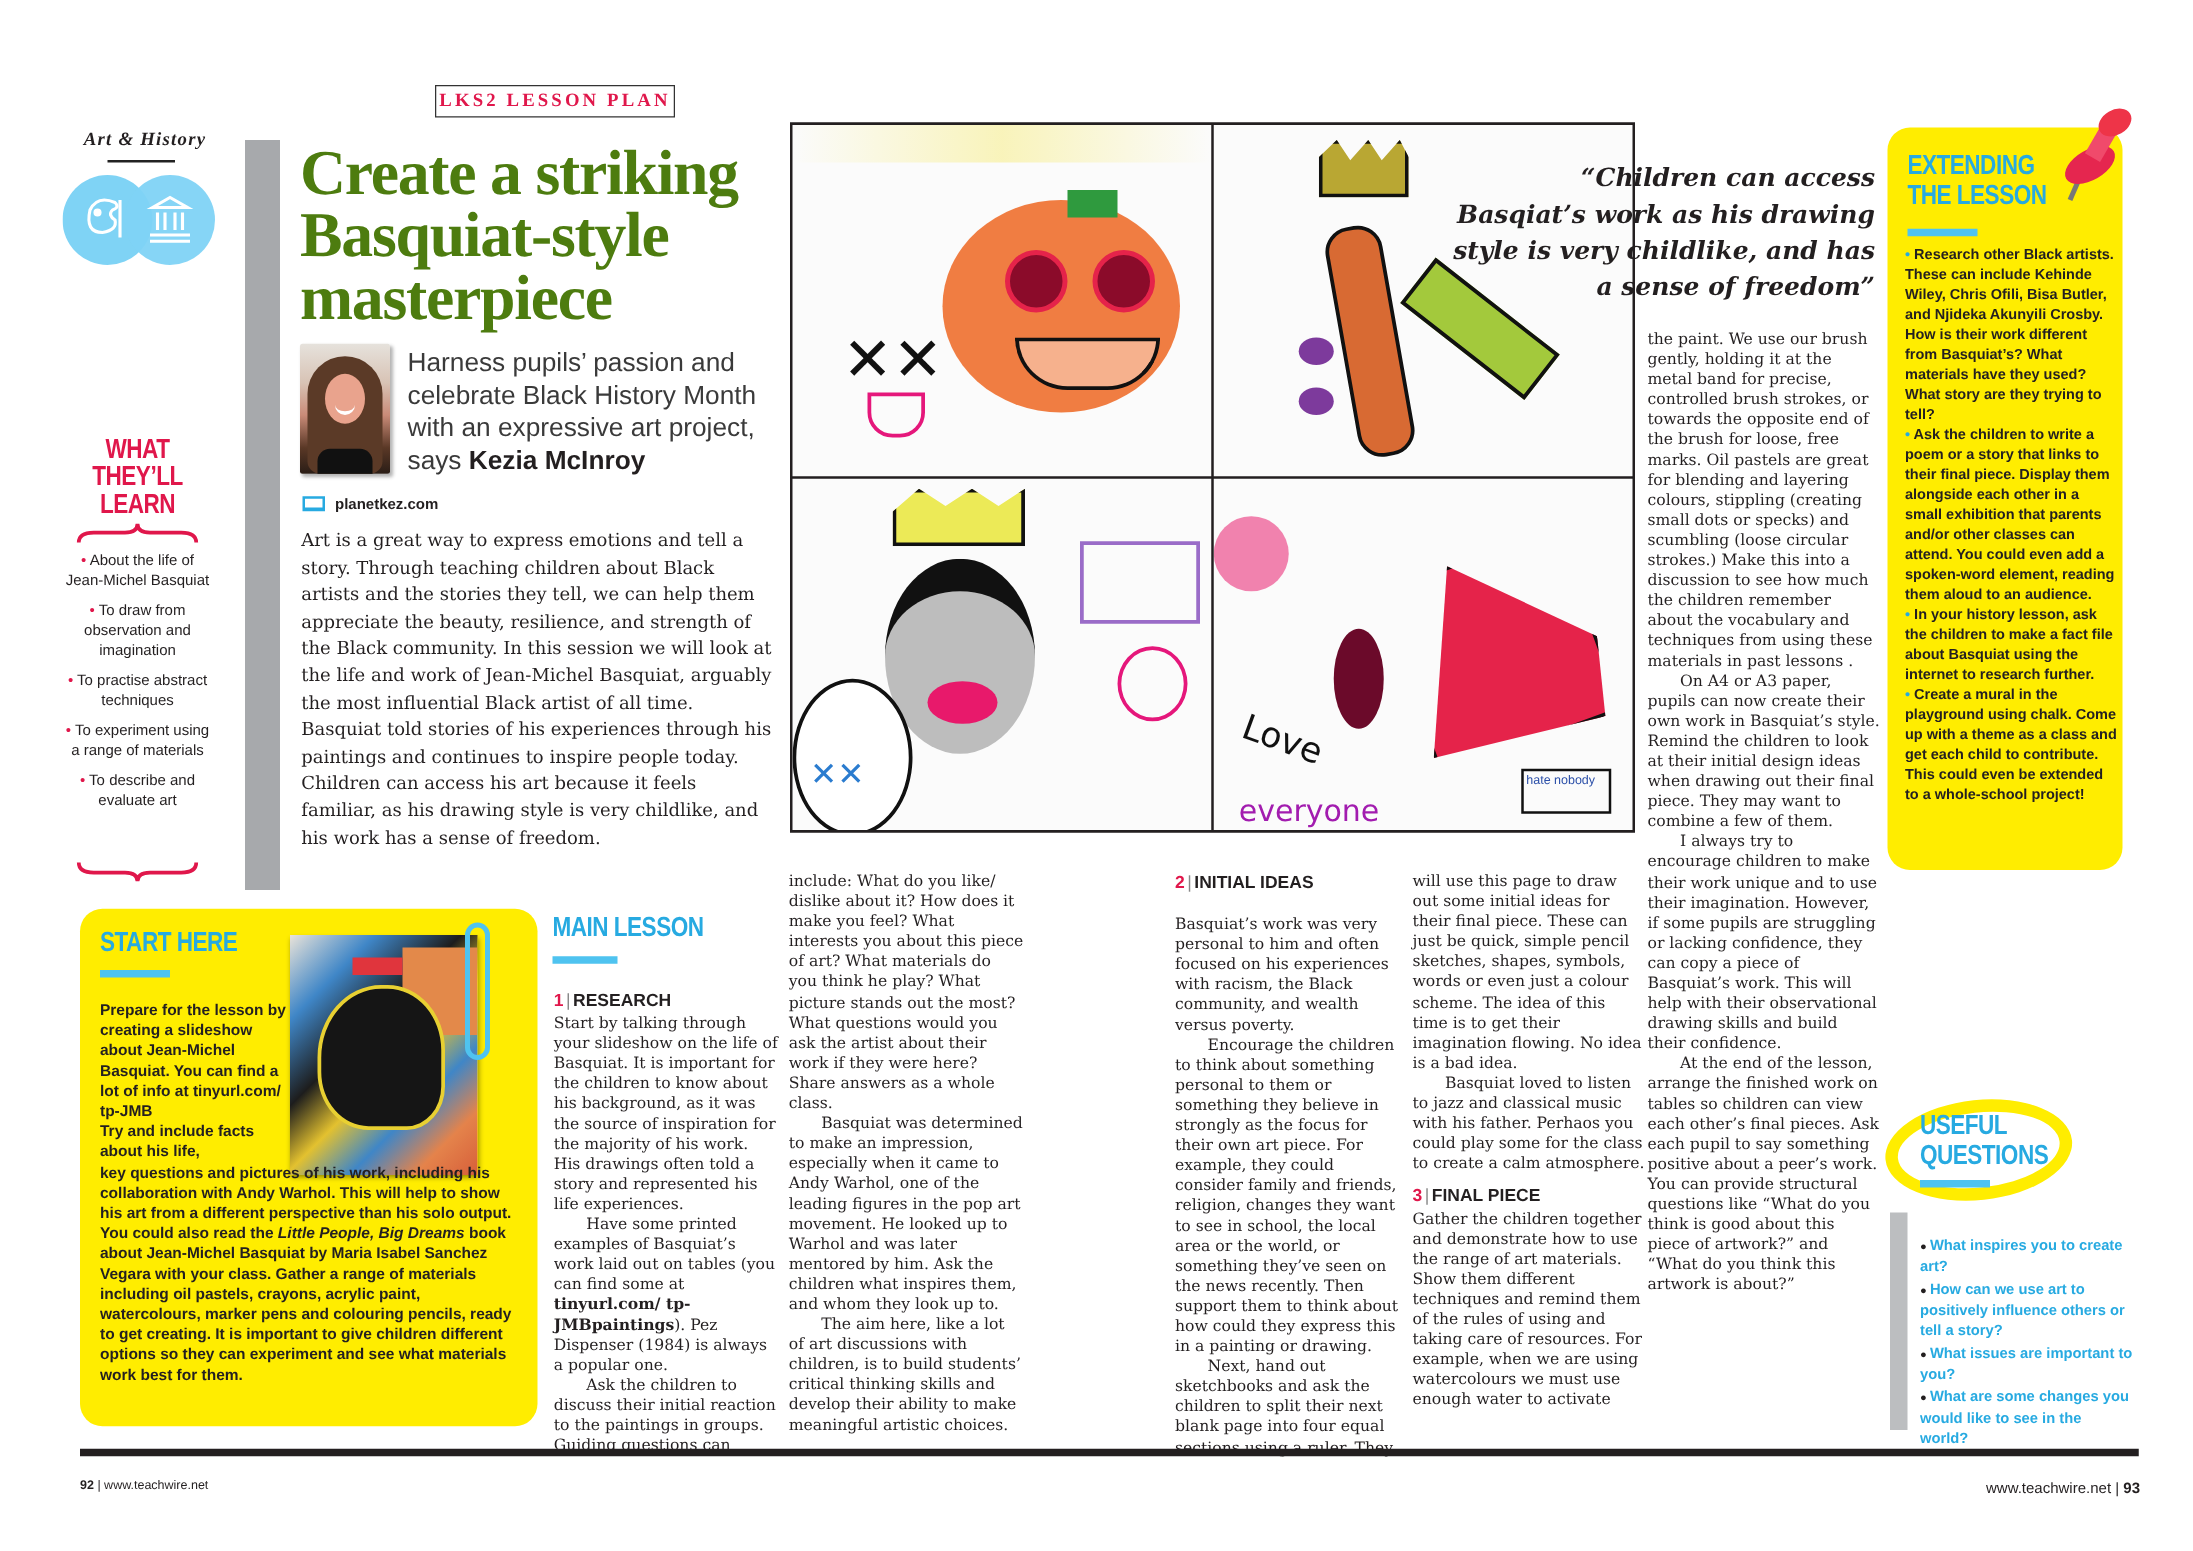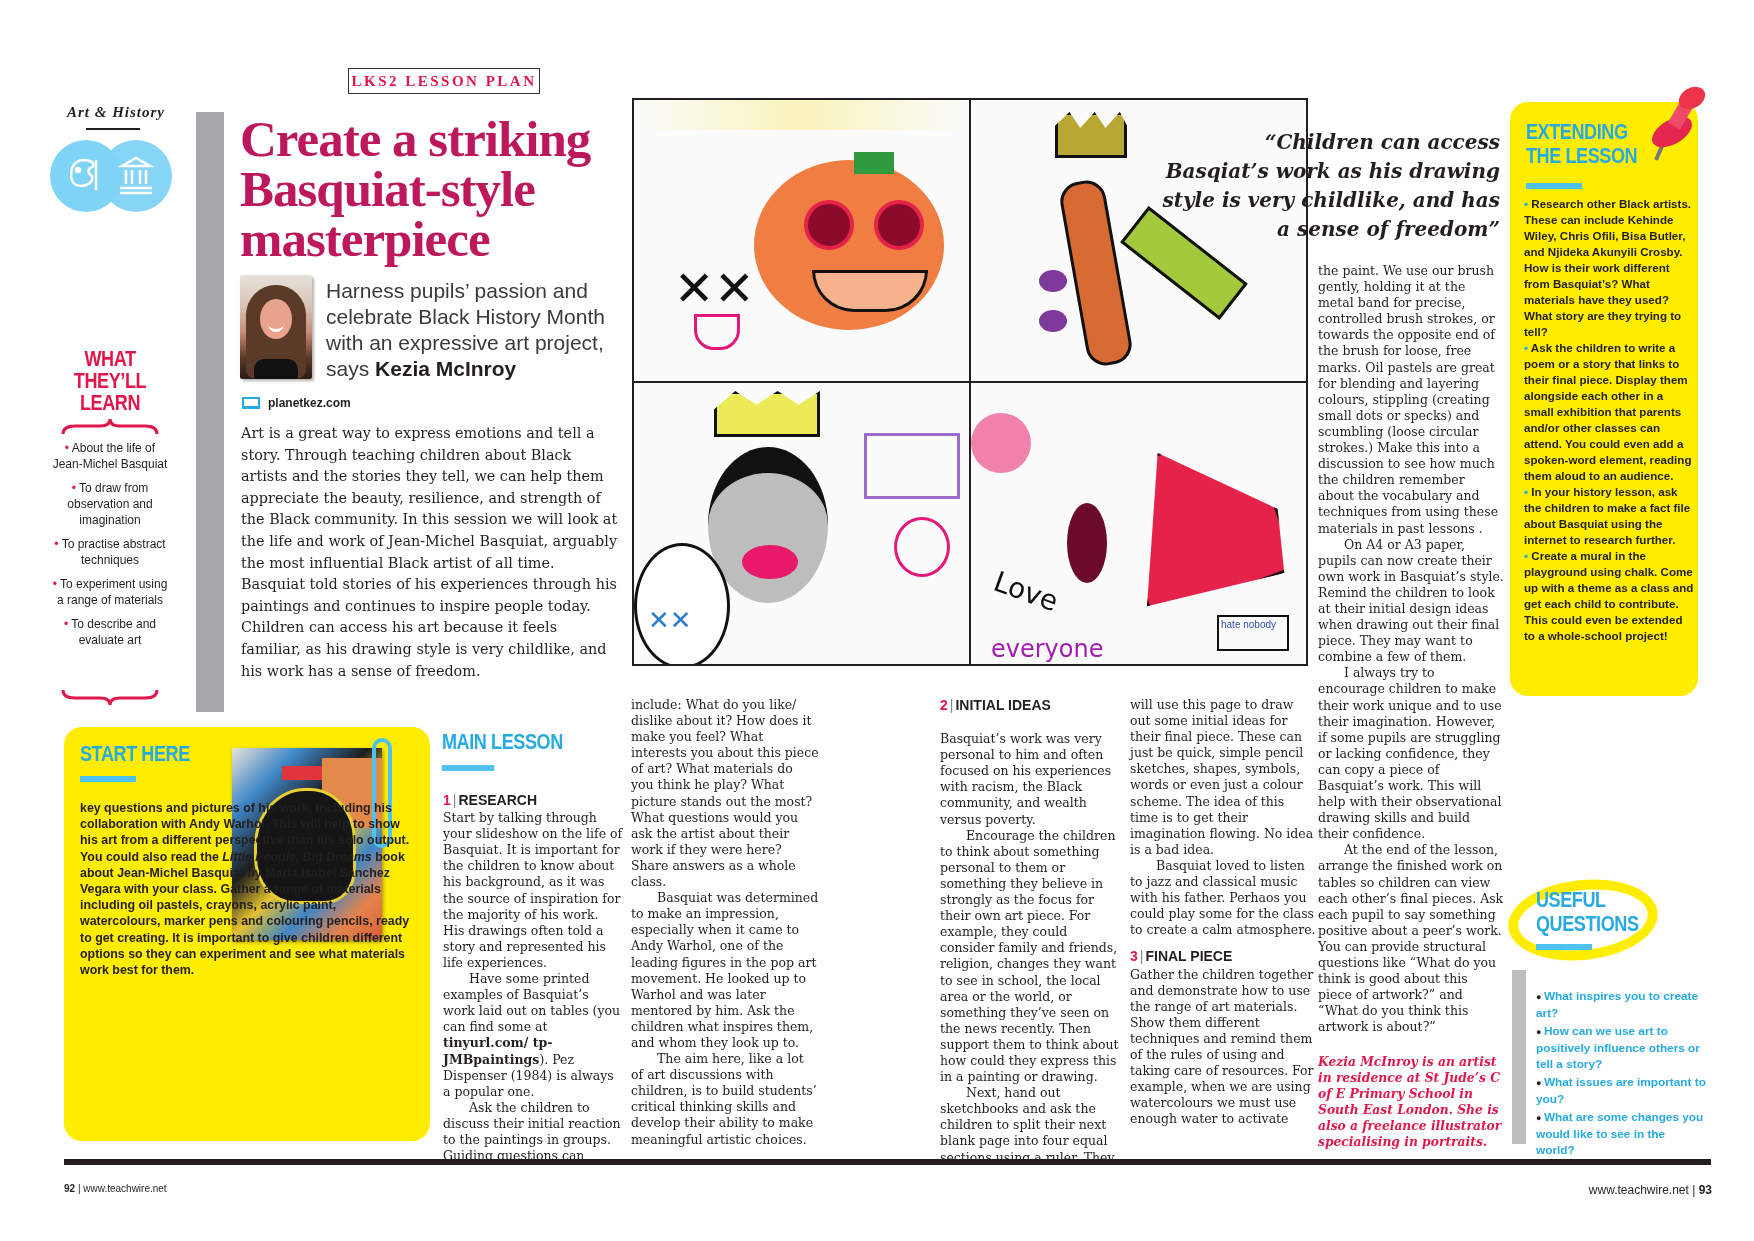--- a/index.html
+++ b/index.html
@@ -6,21 +6,21 @@
   body { width:1754px; height:1241px; background:#ffffff; position:relative; overflow:hidden; font-family:"Liberation Sans", sans-serif; color:#231f20; }
   .abs { position:absolute; }
 
   
   .lesson-tag { left:348px; top:68px; width:192px; height:26px; border:1px solid #333; box-sizing:border-box; display:flex; align-items:center; justify-content:center; color:#e0174b; font-family:"Liberation Serif", serif; font-weight:700; font-size:15px; letter-spacing:2.5px; }
   .subject { left:62px; top:104px; width:108px; text-align:center; font-family:"Liberation Serif", serif; font-style:italic; font-weight:700; font-size:15px; letter-spacing:1px; }
   .subject-rule { left:86px; top:128px; width:54px; height:2px; background:#222; }
   .subject-icons { left:50px; top:140px; width:122px; height:72px; }
 
   .grey-bar { left:196px; top:112px; width:28px; height:600px; background:#a7a9ac; }
-  .title { left:240px; top:114px; width:400px; font-family:"Liberation Serif", serif; font-weight:700; font-size:51px; line-height:50px; letter-spacing:-1px; color:#be185d; }
+  .title { left:240px; top:114px; width:400px; font-family:"Liberation Serif", serif; font-weight:700; font-size:51px; line-height:50px; letter-spacing:-1px; color:#4d7c0f; }
 
   .portrait { left:240px; top:275px; width:72px; height:104px; background:linear-gradient(180deg,#e6e2dc 0%,#d8c3b5 30%,#c98b78 55%,#5a3826 80%,#2a1d16 100%); border-radius:2px; box-shadow:2px 2px 3px rgba(0,0,0,0.3); overflow:hidden; }
   .portrait .hair { position:absolute; left:6px; top:10px; width:60px; height:94px; background:#5b3a27; border-radius:30px 30px 10px 10px; }
   .portrait .face { position:absolute; left:20px; top:24px; width:32px; height:40px; background:#e9a38d; border-radius:50%; }
   .portrait .smile { position:absolute; left:28px; top:48px; width:16px; height:6px; border-bottom:3px solid #fff; border-radius:0 0 8px 8px; }
   .portrait .body { position:absolute; left:14px; top:84px; width:44px; height:24px; background:#111; border-radius:10px 10px 0 0; }
 
   .standfirst { left:326px; top:278px; width:310px; font-family:"Liberation Sans", sans-serif; font-size:21px; line-height:26px; color:#3a3a3a; font-weight:300; }
   .standfirst b { font-weight:700; color:#231f20; }
   .website { left:242px; top:396px; display:flex; align-items:center; gap:8px; font-size:12px; font-weight:700; }
@@ -166,20 +166,25 @@
 <div class="abs start-box"></div>
 <div class="abs box-head" style="left:80px; top:742px;">START HERE</div>
 <div class="abs box-rule" style="left:80px; top:776px;"></div>
 <div class="abs painting">
   <div class="orange"></div>
     <div class="red"></div>
     <div class="skull"></div>
 </div>
 <div class="abs clip"></div>
 <div class="abs start-text">
+  <div class="first">
+    <span>Prepare for the lesson by creating a slideshow about Jean-Michel Basquiat. You can find a lot of info at</span>
+    <b style="font-weight:900;">tinyurl.com/ tp-JMB</b><br>
+    <span>Try and include facts about his life,</span>
+  </div>
   <div>
     <span>key questions and pictures of his work, including his collaboration with Andy Warhol. This will help to show his art from a different perspective than his solo output. You could also read the</span>
     <i>Little People, Big Dreams</i>
     <span>book about Jean-Michel Basquiat by Maria Isabel Sanchez Vegara with your class. Gather a range of materials including oil pastels, crayons, acrylic paint, watercolours, marker pens and colouring pencils, ready to get creating. It is important to give children different options so they can experiment and see what materials work best for them.</span>
   </div>
 </div>
 
 <div class="abs box-head main-head">MAIN LESSON</div>
 <div class="abs main-rule"></div>
 
@@ -214,21 +219,20 @@
     <span class="num">3</span><span class="bar">|</span><span>FINAL PIECE</span>
   </div>
   <p>Gather the children together and demonstrate how to use the range of art materials. Show them different techniques and remind them of the rules of using and taking care of resources. For example, when we are using watercolours we must use enough water to activate</p>
 </div>
 
 <div class="abs col col5">
   <p>the paint. We use our brush gently, holding it at the metal band for precise, controlled brush strokes, or towards the opposite end of the brush for loose, free marks. Oil pastels are great for blending and layering colours, stippling (creating small dots or specks) and scumbling (loose circular strokes.) Make this into a discussion to see how much the children remember about the vocabulary and techniques from using these materials in past lessons .</p>
   <p class="ind">On A4 or A3 paper, pupils can now create their own work in Basquiat’s style. Remind the children to look at their initial design ideas when drawing out their final piece. They may want to combine a few of them.</p>
   <p class="ind">I always try to encourage children to make their work unique and to use their imagination. However, if some pupils are struggling or lacking confidence, they can copy a piece of Basquiat’s work. This will help with their observational drawing skills and build their confidence.</p>
   <p class="ind">At the end of the lesson, arrange the finished work on tables so children can view each other’s final pieces. Ask each pupil to say something positive about a peer’s work. You can provide structural questions like “What do you think is good about this piece of artwork?” and “What do you think this artwork is about?”</p>
-  <div class="bio">Kezia McInroy is an artist in residence at St Jude’s C of E Primary School in South East London. She is also a freelance illustrator specialising in portraits.</div>
 </div>
 
 <div class="abs art-grid">
   <div class="art-cell">
     <div class="blob" style="left:120px;top:60px;width:190px;height:170px;background:#ee6f2d;opacity:0.9;"></div>
     <div class="blob" style="left:170px;top:100px;width:42px;height:42px;background:#8b0b2a;border:4px solid #e5234a;"></div>
     <div class="blob" style="left:240px;top:100px;width:42px;height:42px;background:#8b0b2a;border:4px solid #e5234a;"></div>
     <div style="position:absolute;left:178px;top:170px;width:110px;height:36px;border:3px solid #111;border-radius:0 0 50px 50px;background:#fff6;"></div>
     <div style="position:absolute;left:220px;top:52px;width:40px;height:22px;background:#2f9a3e;"></div>
     <div style="position:absolute;left:40px;top:160px;font-size:48px;color:#111;font-family:'DejaVu Sans',sans-serif;">✕✕</div>

